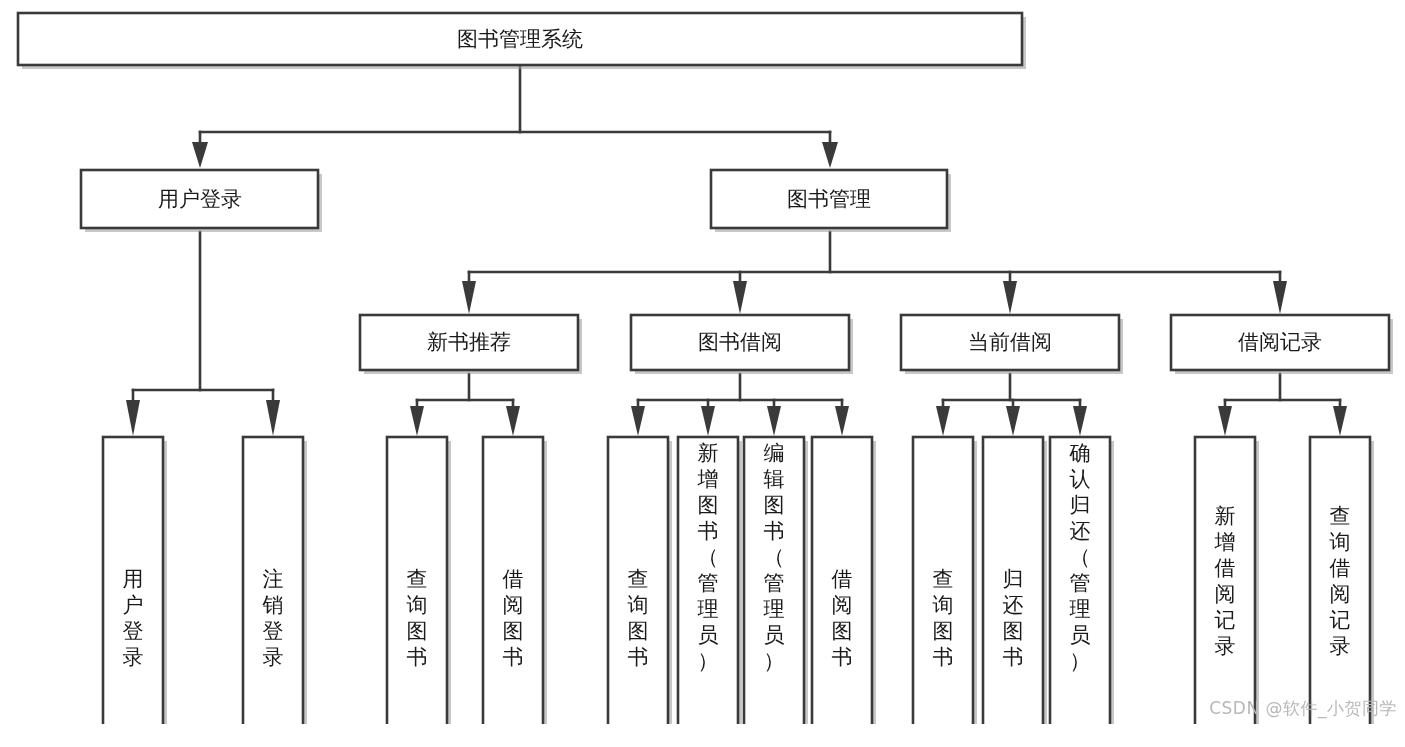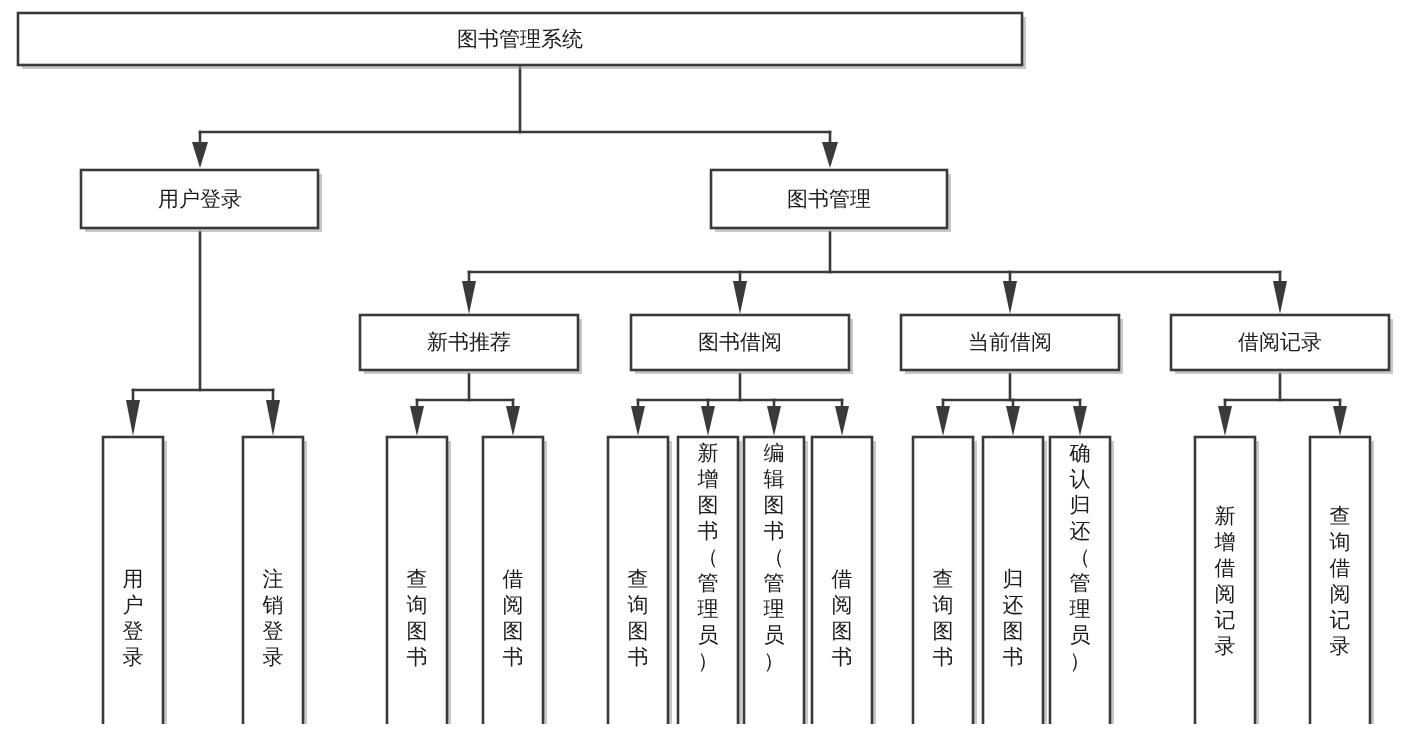--- a/index.html
+++ b/index.html
@@ -268,14 +268,15 @@
     </g>
 
     <g>
       <rect class="node-box-shadow" x="1314" y="441" width="60" height="298"></rect>
       <rect class="node-box" x="1310" y="437" width="60" height="298"></rect>
       <text class="node-label-vertical" x="1340" y="523"><tspan x="1340" dy="0">查</tspan><tspan x="1340" dy="26">询</tspan><tspan x="1340" dy="26">借</tspan><tspan x="1340" dy="26">阅</tspan><tspan x="1340" dy="26">记</tspan><tspan x="1340" dy="26">录</tspan></text>
     </g>
 
   </svg>
 
+  <div class="watermark-text">CSDN @软件_小贺同学</div>
 
 </div>
 
 </body></html>

